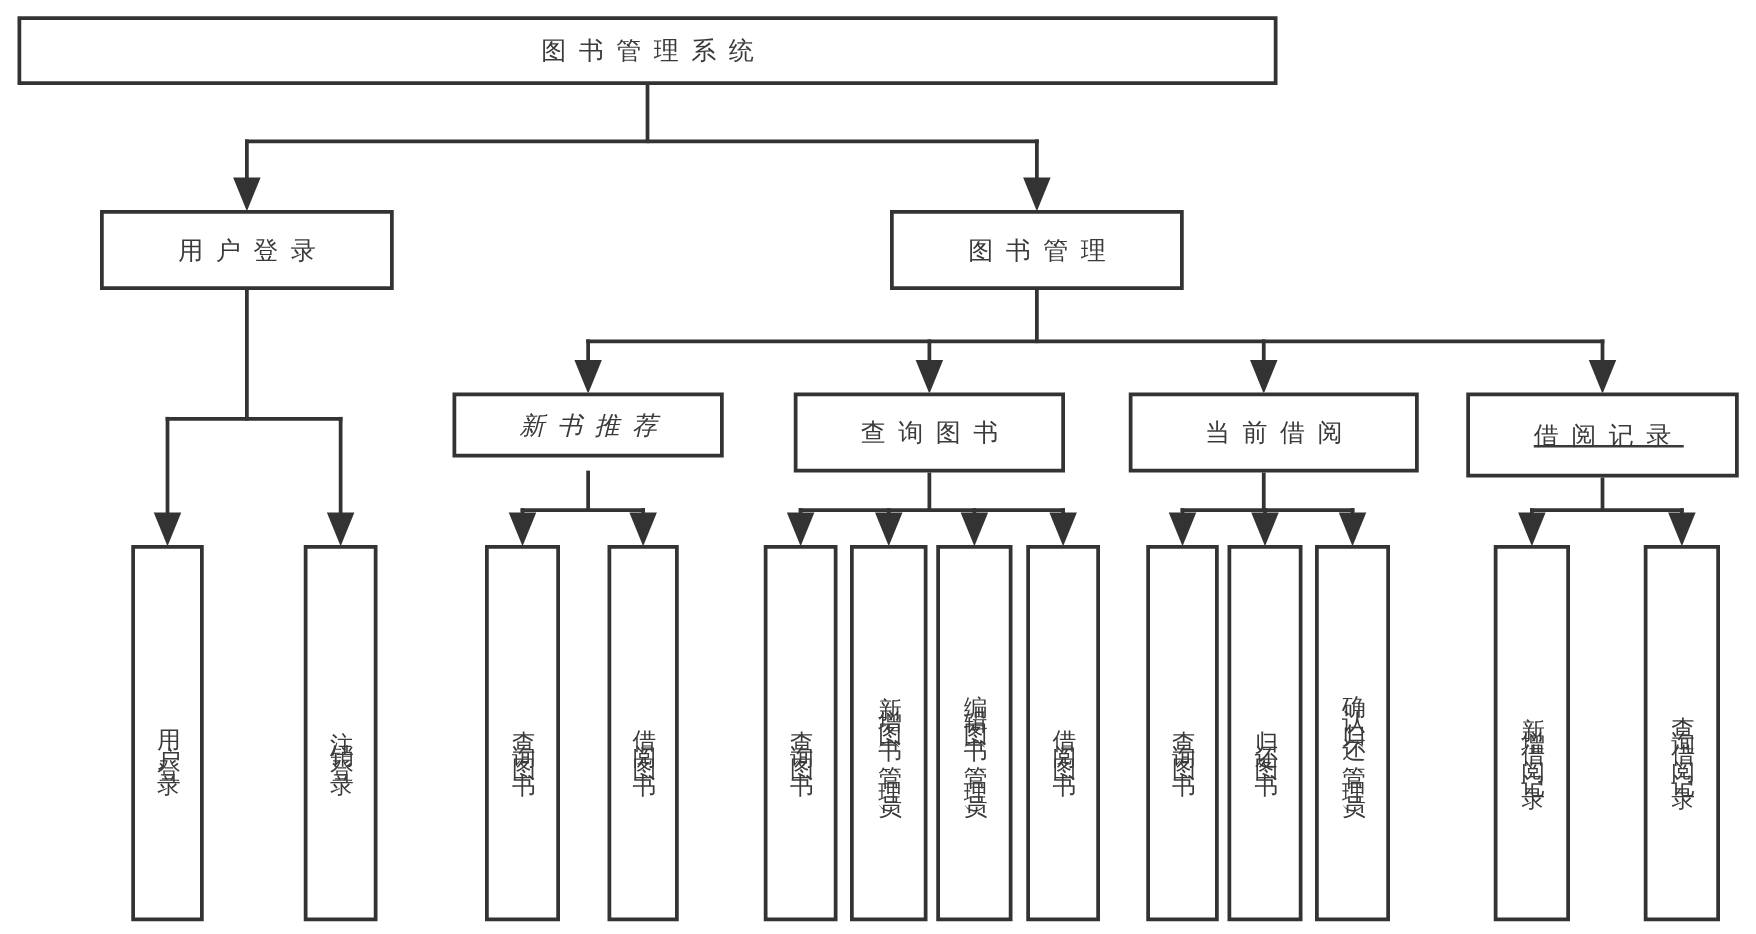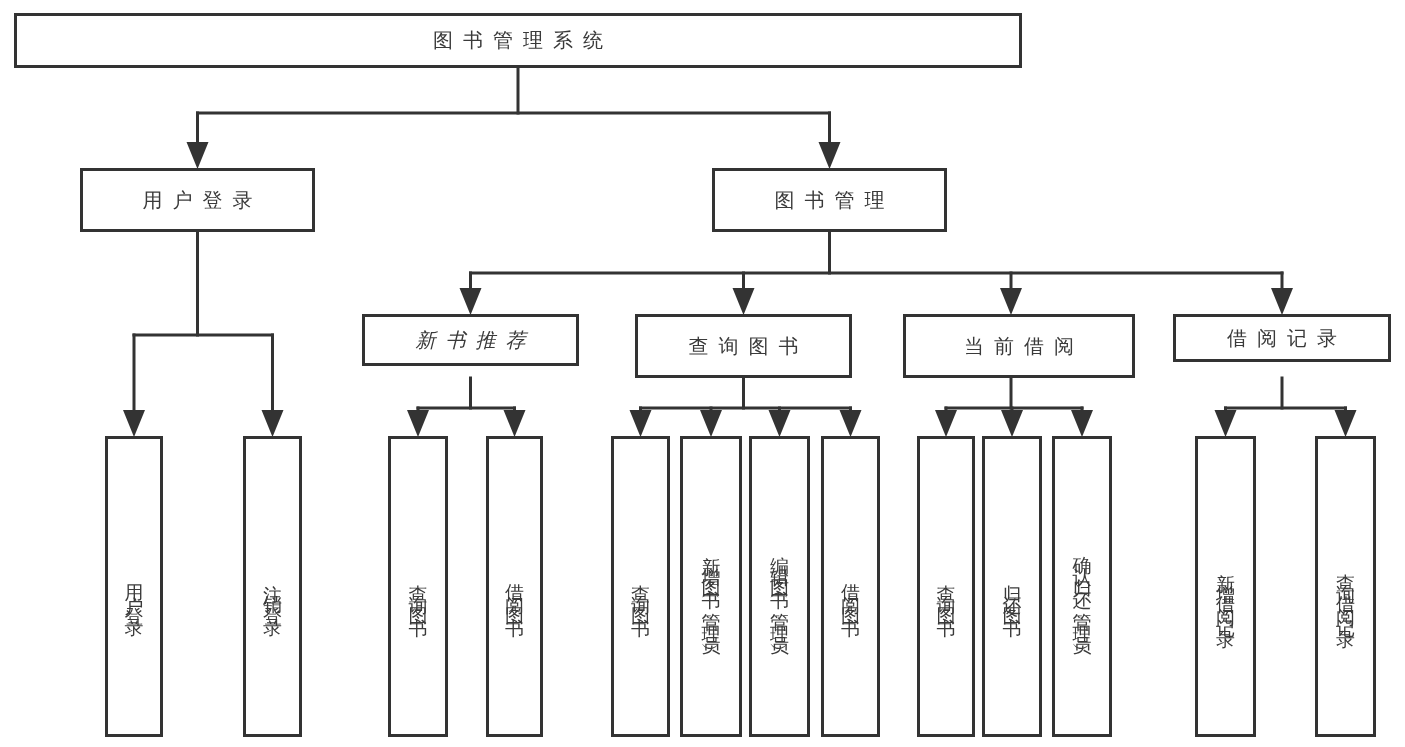--- a/index.html
+++ b/index.html
@@ -150,21 +150,21 @@
       </div>
       <div class="node vertical" style="left: 917px; top: 436px; width: 58px; height: 301px;">
         <span class="node-label">查询图书</span>
       </div>
       <div class="node vertical" style="left: 982px; top: 436px; width: 60px; height: 301px;">
         <span class="node-label">归还图书</span>
       </div>
       <div class="node vertical" style="left: 1052px; top: 436px; width: 60px; height: 301px;">
         <span class="node-label">确认归还（管理员）</span>
       </div>
-      <div class="node horizontal" style="left: 1173px; top: 314px; width: 218px; height: 48px;">
+      <div class="node horizontal" style="left: 1173px; top: 314px; width: 218px; height: 68px; text-decoration: underline;">
         <span class="node-label">借阅记录</span>
       </div>
       <div class="node vertical" style="left: 1195px; top: 436px; width: 61px; height: 301px;">
         <span class="node-label">新增借阅记录</span>
       </div>
       <div class="node vertical" style="left: 1315px; top: 436px; width: 61px; height: 301px;">
         <span class="node-label">查询借阅记录</span>
       </div>
     </div>
 </div>

